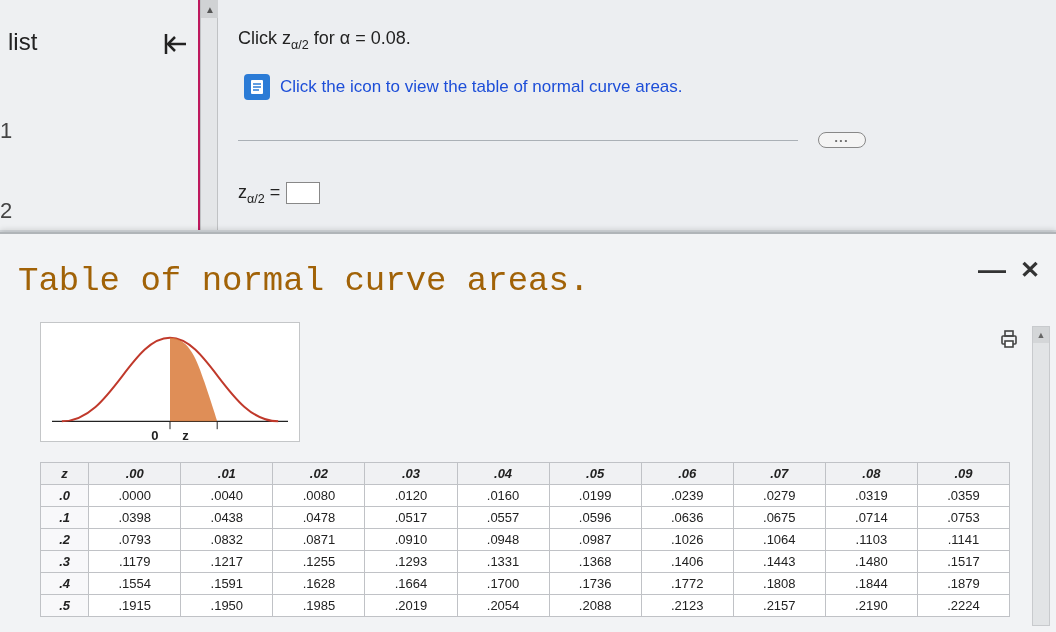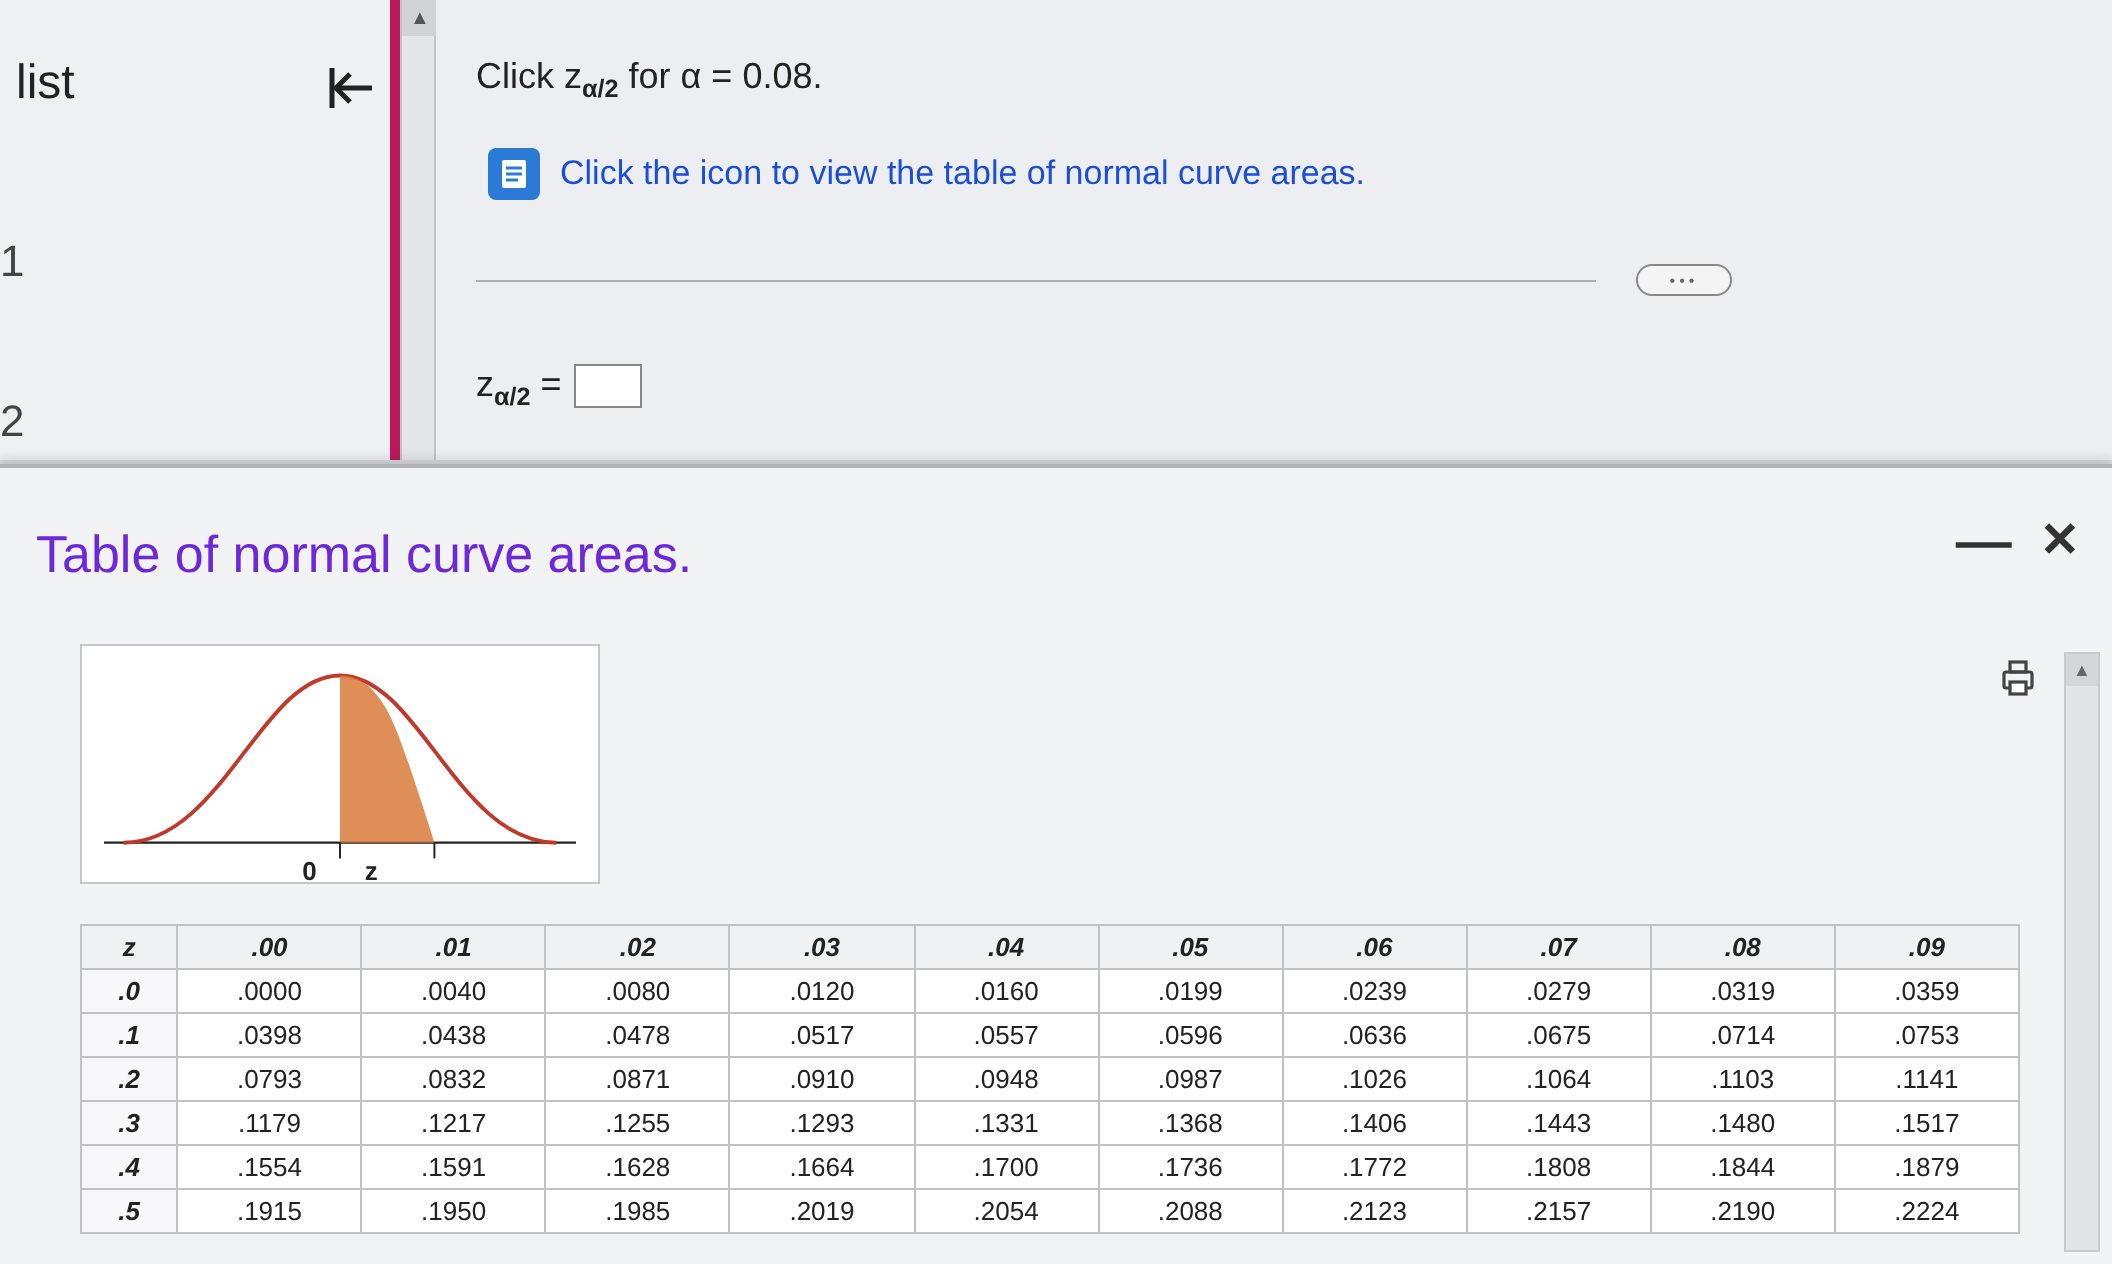--- a/index.html
+++ b/index.html
@@ -1,53 +1,53 @@
 <!DOCTYPE html>
 <html><head>
 <meta charset="utf-8">
 <style>
 * { box-sizing: border-box; margin: 0; padding: 0; }
 html, body { width: 1056px; height: 632px; font-family: Arial, sans-serif; background: #d8dce0; overflow: hidden; }
 .root { position: relative; width: 1056px; height: 632px; }
-.left-col { position: absolute; left: 0; top: 0; width: 200px; height: 230px; background: #eef0f2; border-right: 5px solid #be185d; }
+.left-col { position: absolute; left: 0; top: 0; width: 200px; height: 230px; background: #eef0f2; border-right: 2px solid #be185d; }
 .list-lbl { position: absolute; left: 8px; top: 28px; font-size: 24px; color: #222; }
 .collapse-btn { position: absolute; left: 160px; top: 32px; width: 28px; height: 24px; cursor: pointer; }
 .collapse-btn svg { width: 28px; height: 24px; }
 .nav1 { position: absolute; left: 0; top: 118px; font-size: 22px; color: #444; }
 .nav2 { position: absolute; left: 0; top: 198px; font-size: 22px; color: #444; }
 .scrollbar { position: absolute; left: 200px; top: 0; width: 18px; height: 230px; background: #e4e6e8; border-left: 1px solid #c0c2c4; border-right: 1px solid #c0c2c4; }
 .scroll-up { position: absolute; top: 0; left: 0; width: 18px; height: 18px; background: #d0d2d4; display:flex; align-items:center; justify-content:center; font-size:10px; color:#555; }
 .main-top { position: absolute; left: 218px; top: 0; width: 838px; height: 230px; background: #eceef1; }
 .question-line { position: absolute; left: 20px; top: 28px; font-size: 18px; color: #222; }
 .table-icon-row { position: absolute; left: 26px; top: 74px; display: flex; align-items: center; gap: 10px; }
 .table-icon { width: 26px; height: 26px; background: #2b7bd6; border-radius: 4px; display:flex; align-items:center; justify-content:center; }
 .table-icon svg { width: 16px; height: 16px; }
 .table-icon-text { font-size: 17px; color: #1d4ed8; }
 .hr-row { position: absolute; left: 20px; top: 140px; width: 560px; height: 1px; background: #aab0b6; }
 .pill { position: absolute; left: 600px; top: 132px; width: 48px; height: 16px; border: 1px solid #888; border-radius: 10px; background:#f4f4f4; display:flex; align-items:center; justify-content:center; font-size:8px; letter-spacing:2px; color:#666; }
 .answer-row { position: absolute; left: 20px; top: 182px; font-size: 18px; color: #222; display:flex; gap:6px;}
 .answer-input { width: 34px; height: 22px; border: 1px solid #888; background: #fff; text-align:center; font-size:15px; }
 .popup { position: absolute; left: 0; top: 232px; width: 1056px; height: 400px; background: #f2f3f5; border-top: 2px solid #b0b4b8; box-shadow: 0 -2px 6px rgba(0,0,0,0.15); }
-.popup-title { position: absolute; left: 18px; top: 28px; font-size: 26px; color: #6d28d9; }
+.popup-title { position: absolute; left: 18px; top: 28px; font-size: 34px; color: #a16207; font-family: Liberation Mono, monospace; }
 .popup-controls { position: absolute; right: 16px; top: 22px; display: flex; gap: 14px; align-items:center; }
 .min-btn { font-size: 28px; font-weight: bold; color: #333; cursor:pointer; line-height: 20px;}
 .close-btn { font-size: 24px; font-weight: bold; color: #333; cursor:pointer; }
 .print-btn { position: absolute; right: 14px; top: 94px; width: 22px; height: 22px; cursor:pointer; }
 .print-btn svg { width: 22px; height: 22px; }
 .inner-scroll { position: absolute; right: 6px; top: 92px; width: 18px; height: 300px; background: #e2e4e6; border: 1px solid #c8cacd; }
 .inner-scroll-up { position:absolute; top:0; left:0; width:100%; height:16px; background:#d4d6d8; display:flex; align-items:center; justify-content:center; font-size:9px; color:#666;}
 .curve-box { position: absolute; left: 40px; top: 88px; width: 260px; height: 120px; background: #fff; border: 1px solid #c4c6c8; }
 .curve-box svg { width: 100%; height: 100%; }
 .curve-labels { position:absolute; left: 40px; top: 194px; width:260px; display:flex; justify-content:center; gap:24px; font-size:13px; font-weight:bold; color:#222;}
 .table-wrap { position: absolute; left: 40px; top: 228px; width: 970px; }
 table.ztbl { border-collapse: collapse; width: 100%; background: #fff; font-size: 13px; }
 table.ztbl th, table.ztbl td { border: 1px solid #c0c2c6; padding: 3px 6px; text-align: center; color: #222; }
 table.ztbl th { background: #f0f1f3; font-weight: bold; font-style: italic; }
 table.ztbl td.rowhdr { font-style: italic; font-weight: bold; background:#f8f8fa; }
-sub { font-size: 0.7em; vertical-align: sub; font-weight: bold; }
+sub { font-size: 0.7em; vertical-align: sub; }
 </style>
 </head>
 <body>
 <div class="root">
 
 <div class="left-col">
   <div class="list-lbl">list</div>
   <div class="collapse-btn">
     <svg viewBox="0 0 28 24">
       <line x1="6" y1="2" x2="6" y2="22" stroke="#222" stroke-width="2.5"></line>

